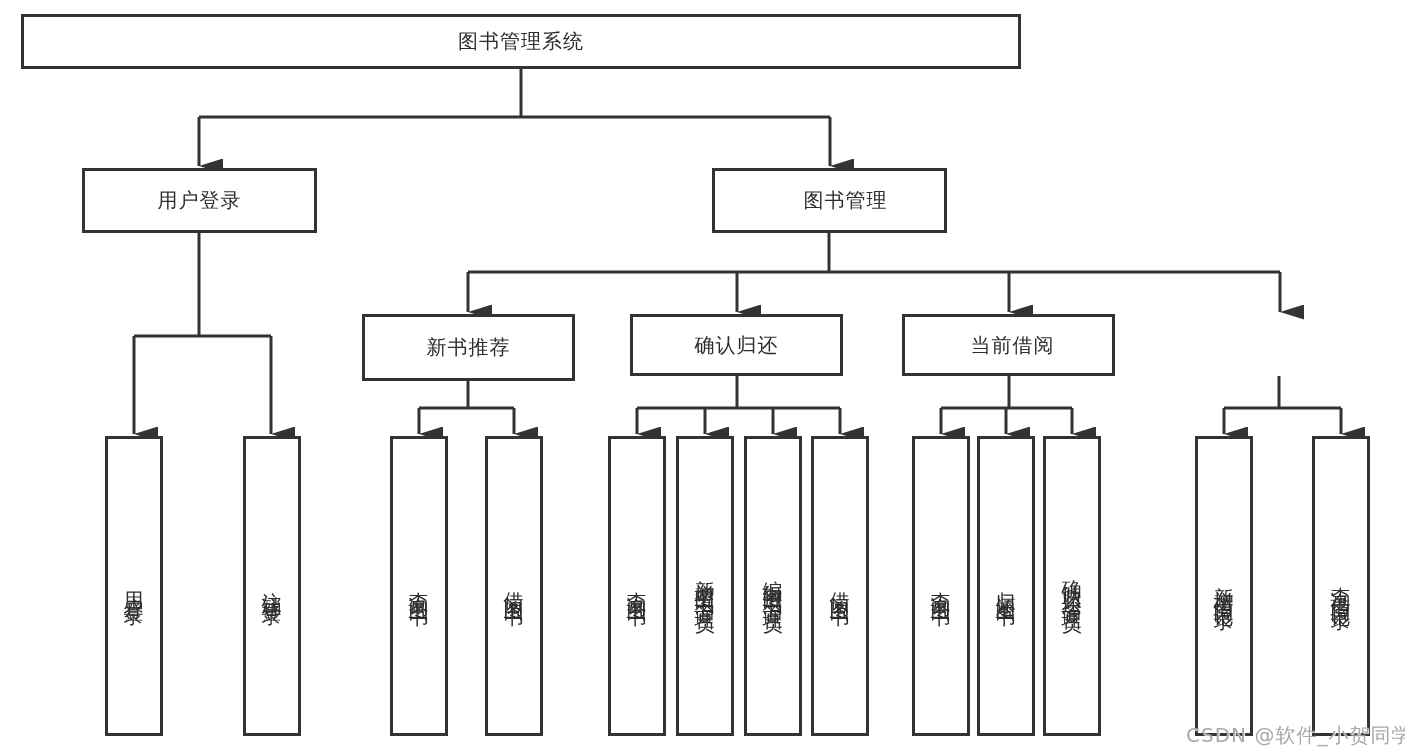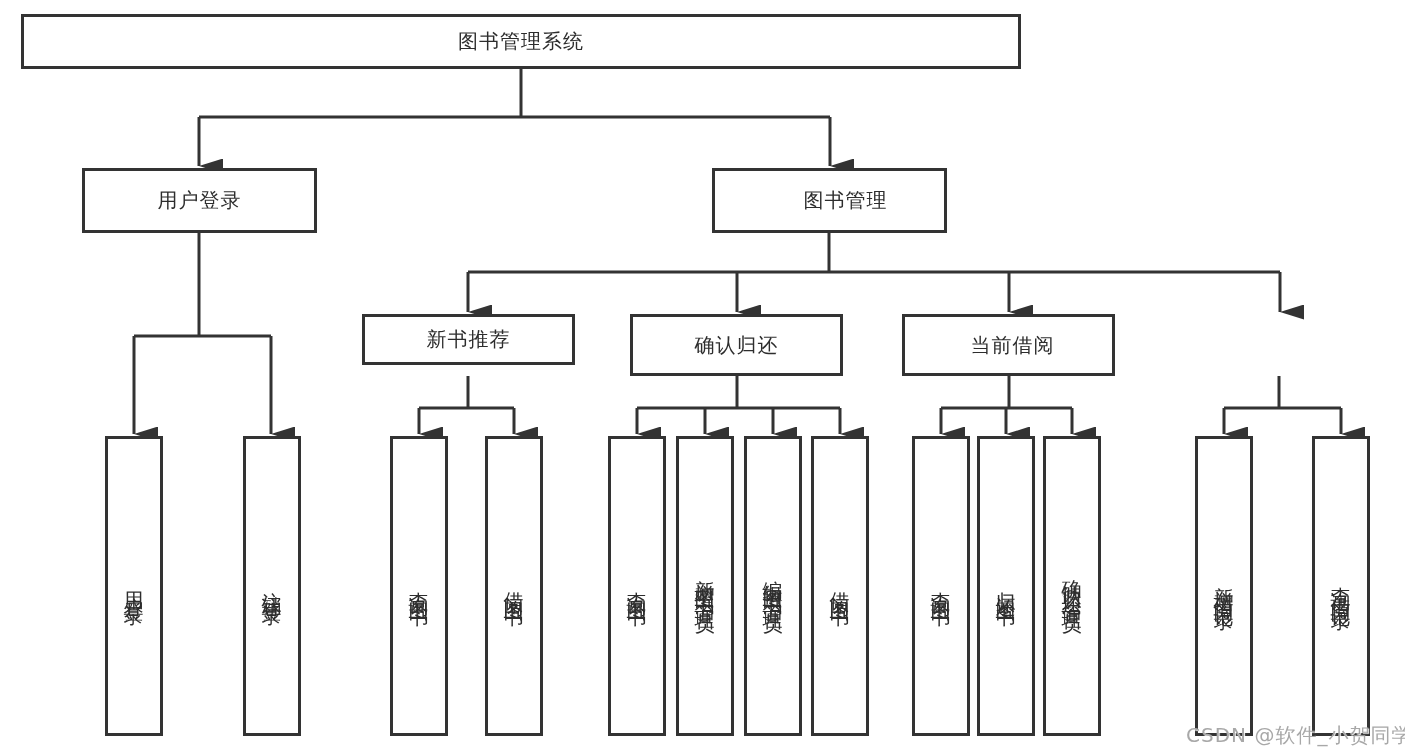--- a/index.html
+++ b/index.html
@@ -105,21 +105,21 @@
     <span>图书管理系统</span>
   </div>
 
   <div class="box" style="left:82px;top:168px;width:235px;height:65px;">
     <span>用户登录</span>
   </div>
   <div class="box" style="left:712px;top:168px;width:235px;height:65px;padding-left:32px;">
     <span>图书管理</span>
   </div>
 
-  <div class="box" style="left:362px;top:314px;width:213px;height:51px;">
+  <div class="box" style="left:362px;top:314px;width:213px;height:67px;">
     <span>新书推荐</span>
   </div>
   <div class="box" style="left:630px;top:314px;width:213px;height:62px;">
     <span>确认归还</span>
   </div>
   <div class="box" style="left:902px;top:314px;width:213px;height:62px;padding-left:8px;">
     <span>当前借阅</span>
   </div>
 
   <div class="box leaf" style="left:105px;top:436px;width:58px;height:300px;">

